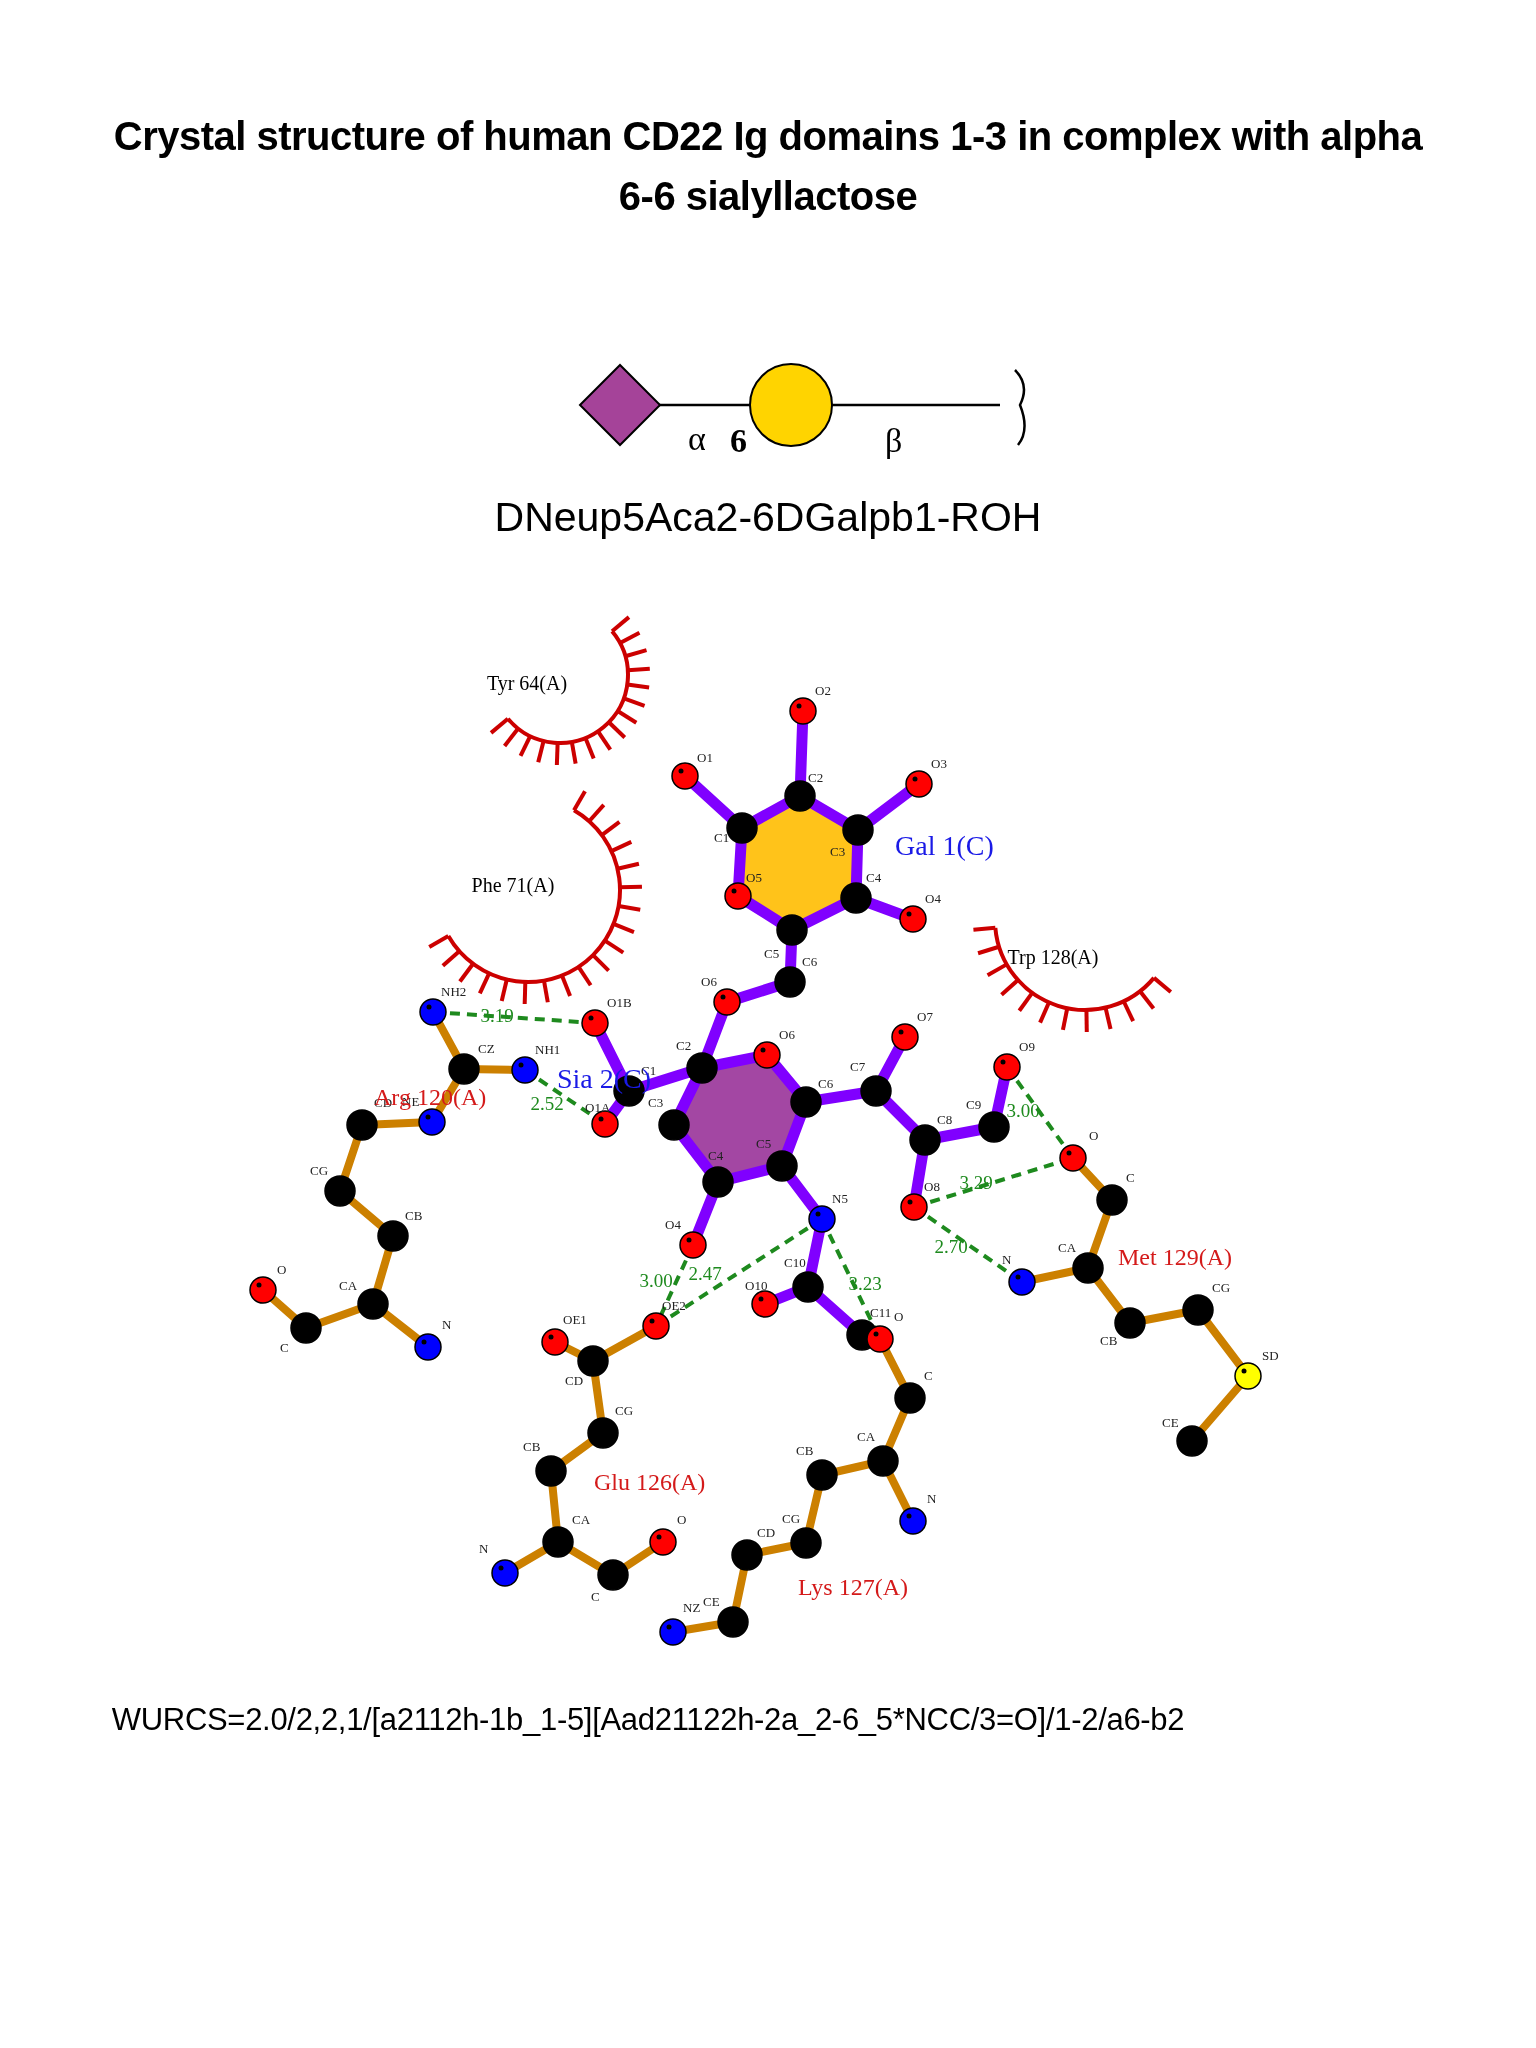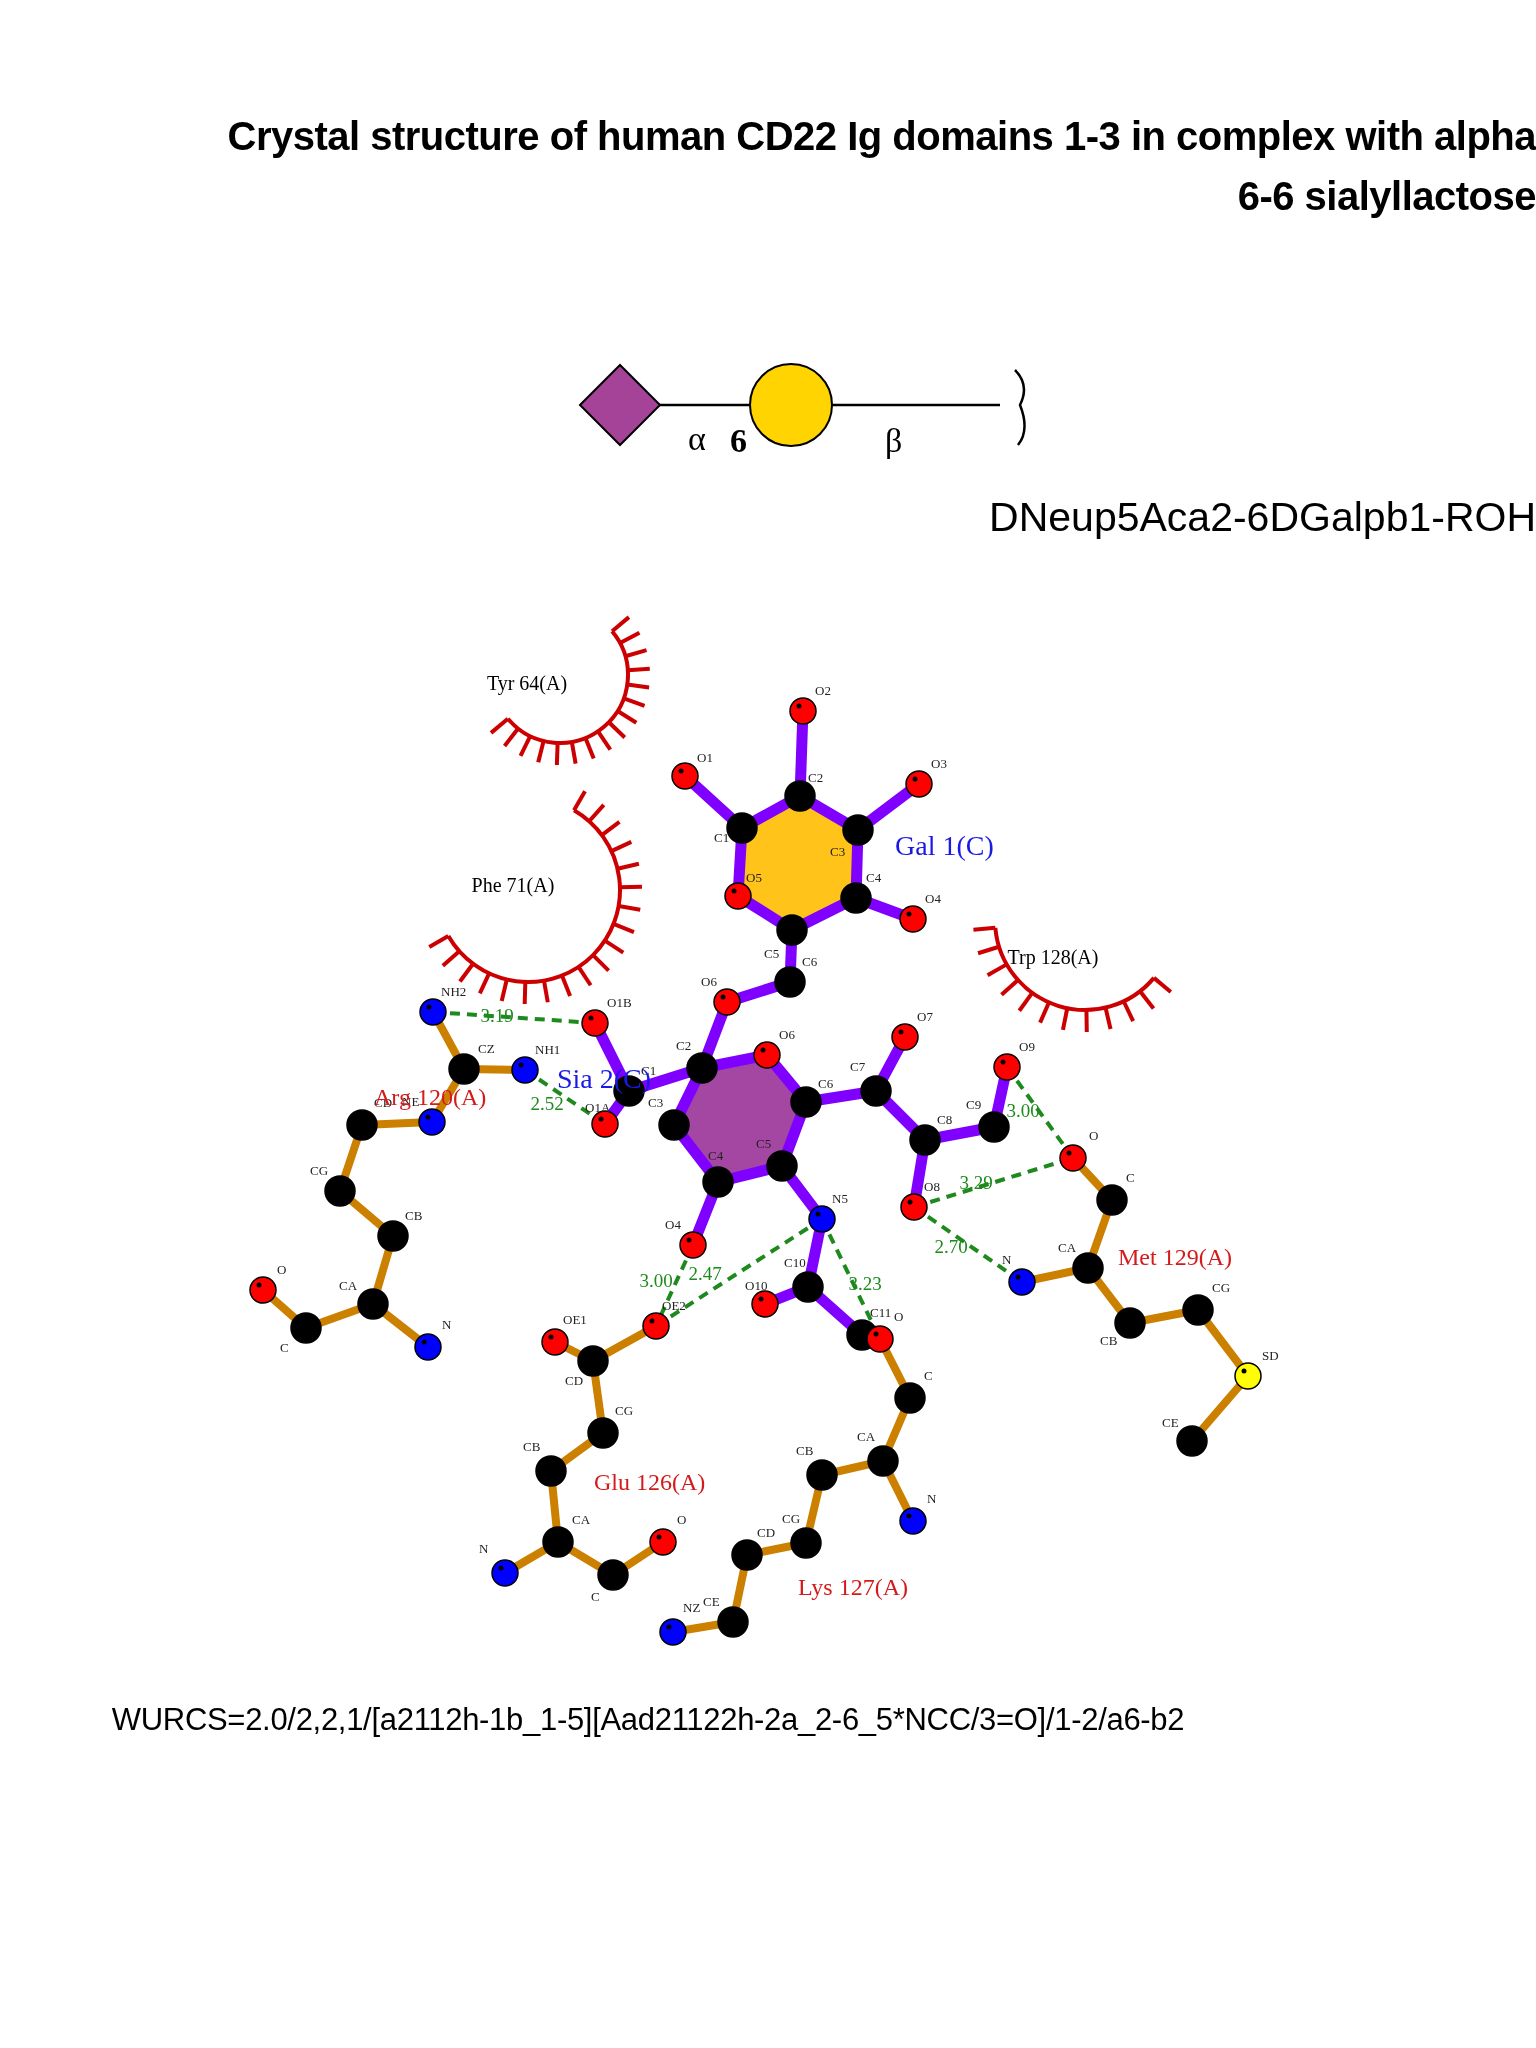--- a/index.html
+++ b/index.html
@@ -1,25 +1,25 @@
 <!DOCTYPE html>
 <html><head>
 <meta charset="utf-8">
 <style>
   html, body { margin: 0; padding: 0; background: #ffffff; }
   body { width: 1536px; height: 2048px; position: relative; overflow: hidden; }
   .title {
-    position: absolute; left: 0; top: 106px; width: 1536px; text-align: right;
+    position: absolute; left: 0; top: 106px; width: 1536px; text-align: center;
     font-family: "Liberation Sans", sans-serif; font-weight: bold; font-size: 40px;
     line-height: 60px; color: #000; letter-spacing: -0.5px;
   }
   .title div { white-space: nowrap; }
   .snfg { position: absolute; left: 560px; top: 360px; width: 470px; height: 110px; }
   .iupac {
-    position: absolute; left: 0; top: 494px; width: 1536px; text-align: right;
+    position: absolute; left: 0; top: 494px; width: 1536px; text-align: center;
     font-family: "Liberation Sans", sans-serif; font-size: 41px; color: #000;
   }
   .diagram { position: absolute; left: 0; top: 600px; width: 1536px; height: 1100px; }
   .wurcs {
     position: absolute; left: 0; top: 1702px; width: 1296px; text-align: center;
     font-family: "Liberation Sans", sans-serif; font-size: 31px; color: #000;
     letter-spacing: -0.3px;
   }
   svg text { font-family: "Liberation Serif", serif; }
 </style>

